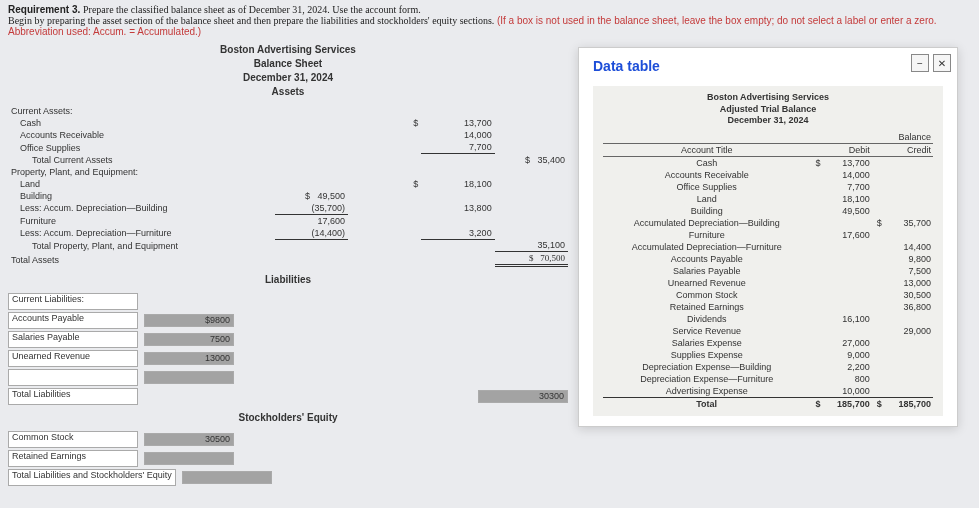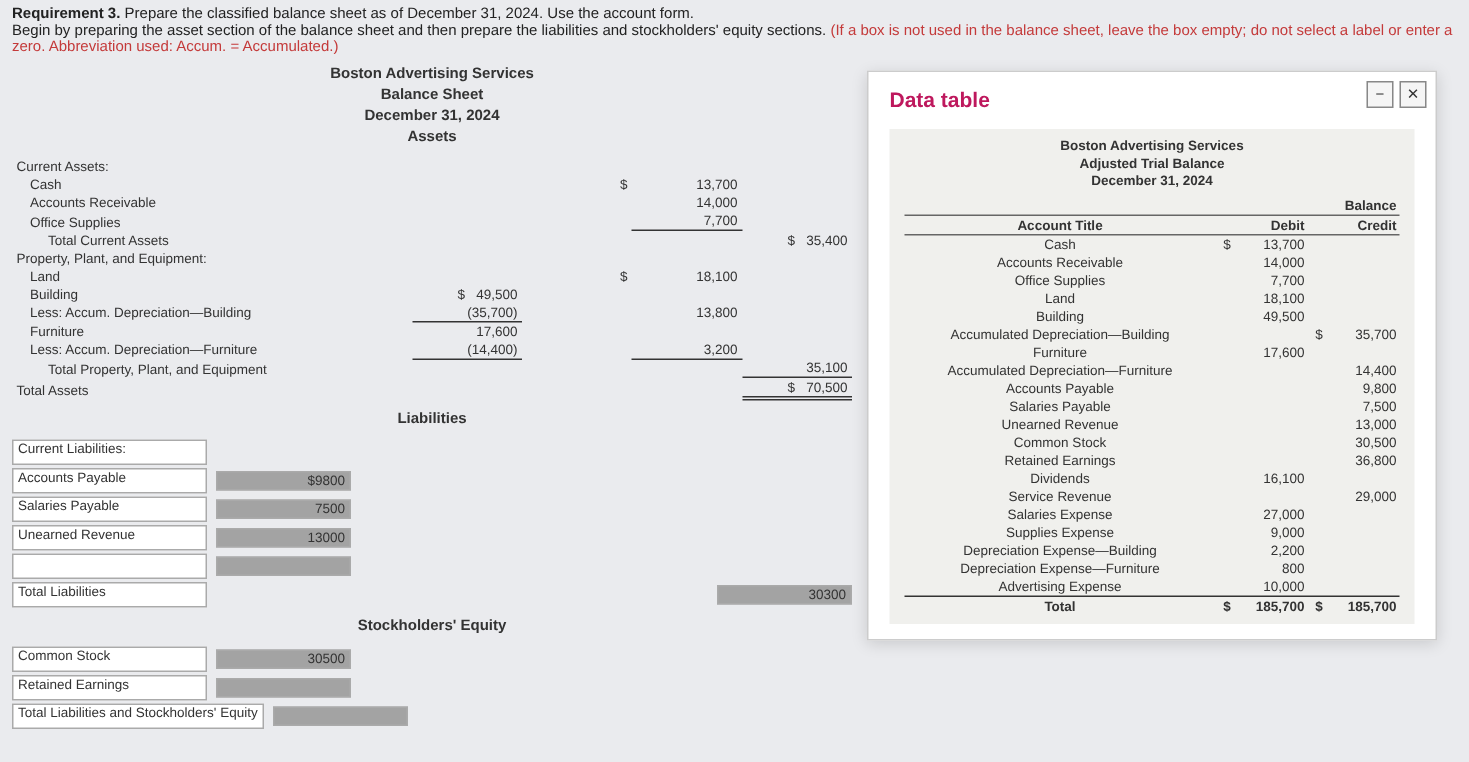--- a/index.html
+++ b/index.html
@@ -8,35 +8,35 @@
       font-size: 10px;
       background: #eaebee;
       color: #333;
       width: 979px;
       height: 508px;
       overflow: hidden;
       position: relative;
     }
     .header { padding: 4px 8px; }
     .req-title { font-weight: bold; color: #222; font-size: 10px; }
-    .req-text { color: #222; font-size: 10px; }
+    .req-text { color: #222; font-size: 10px; font-family: Liberation Serif, serif; }
     .red { color: #c43a3a; }
     .main { display: flex; gap: 10px; padding: 0 8px; }
     .left { flex: 0 0 560px; }
     .right { flex: 0 0 380px; }
     .sheet-header { text-align: center; font-size: 10px; line-height: 1.4; font-weight: bold; margin: 2px 0 6px; }
     .bs-table { width: 100%; border-collapse: collapse; font-size: 9px; }
     .bs-table td { padding: 1px 3px; vertical-align: bottom; }
     .bs-table .label { width: 200px; }
     .bs-table .col { width: 55px; text-align: right; }
     .bs-table .amt { text-align: right; }
     .bs-table .indent1 { padding-left: 12px; }
     .bs-table .indent2 { padding-left: 24px; }
     .underline-s { border-bottom: 1px solid #333; }
-    .underline-d { border-bottom: 3px double #333; }
+    .underline-d { border-bottom: 3px double #333; font-family: Liberation Serif, serif; }
     .paren { }
     .input-box {
       display: inline-block;
       background: #a3a3a3;
       border: 1px solid #aaa;
       min-width: 90px;
       height: 13px;
       padding: 0 3px;
       text-align: right;
       font-size: 9px;
@@ -55,21 +55,21 @@
     .liab-row { margin-bottom: 2px; display: flex; gap: 6px; align-items: center; }
     .liab-block { margin-top: 4px; }
     .modal {
       background: #fff;
       border: 1px solid #ccc;
       box-shadow: 0 2px 10px rgba(0,0,0,0.15);
       padding: 10px 14px;
       position: relative;
       margin-top: 6px;
     }
-    .modal-title { font-size: 14px; font-weight: bold; color: #be185d; margin-bottom: 12px; }
+    .modal-title { font-size: 14px; font-weight: bold; color: #1d4ed8; margin-bottom: 12px; }
     .modal-close {
       position: absolute;
       top: 6px;
       right: 6px;
       display: flex;
       gap: 4px;
     }
     .modal-close .btn {
       width: 18px; height: 18px;
       border: 1px solid #888;
@@ -82,21 +82,21 @@
     }
     .trial-wrap {
       background: #f0f0ed;
       padding: 6px 10px;
       font-size: 9px;
     }
     .trial-header { text-align: center; font-weight: bold; line-height: 1.3; margin-bottom: 4px;}
     .trial-table { width: 100%; border-collapse: collapse; }
     .trial-table td, .trial-table th { padding: 1px 2px; font-size: 9px; text-align: right; }
     .trial-table td:first-child, .trial-table th:first-child { text-align: center; }
-    .trial-table th { font-weight: bold; border-bottom: 1px solid #666; }
+    .trial-table th { font-weight: normal; border-bottom: 1px solid #666; }
     .trial-table .total-row td { border-top: 1px solid #333; font-weight: bold; }
     .bal-head { text-align: center; font-weight: bold; }
   </style>
 </head>
 <body>
 
 <div class="header">
   <span class="req-title">Requirement 3.</span>
   <span class="req-text"> Prepare the classified balance sheet as of December 31, 2024. Use the account form.</span>
   <div>

